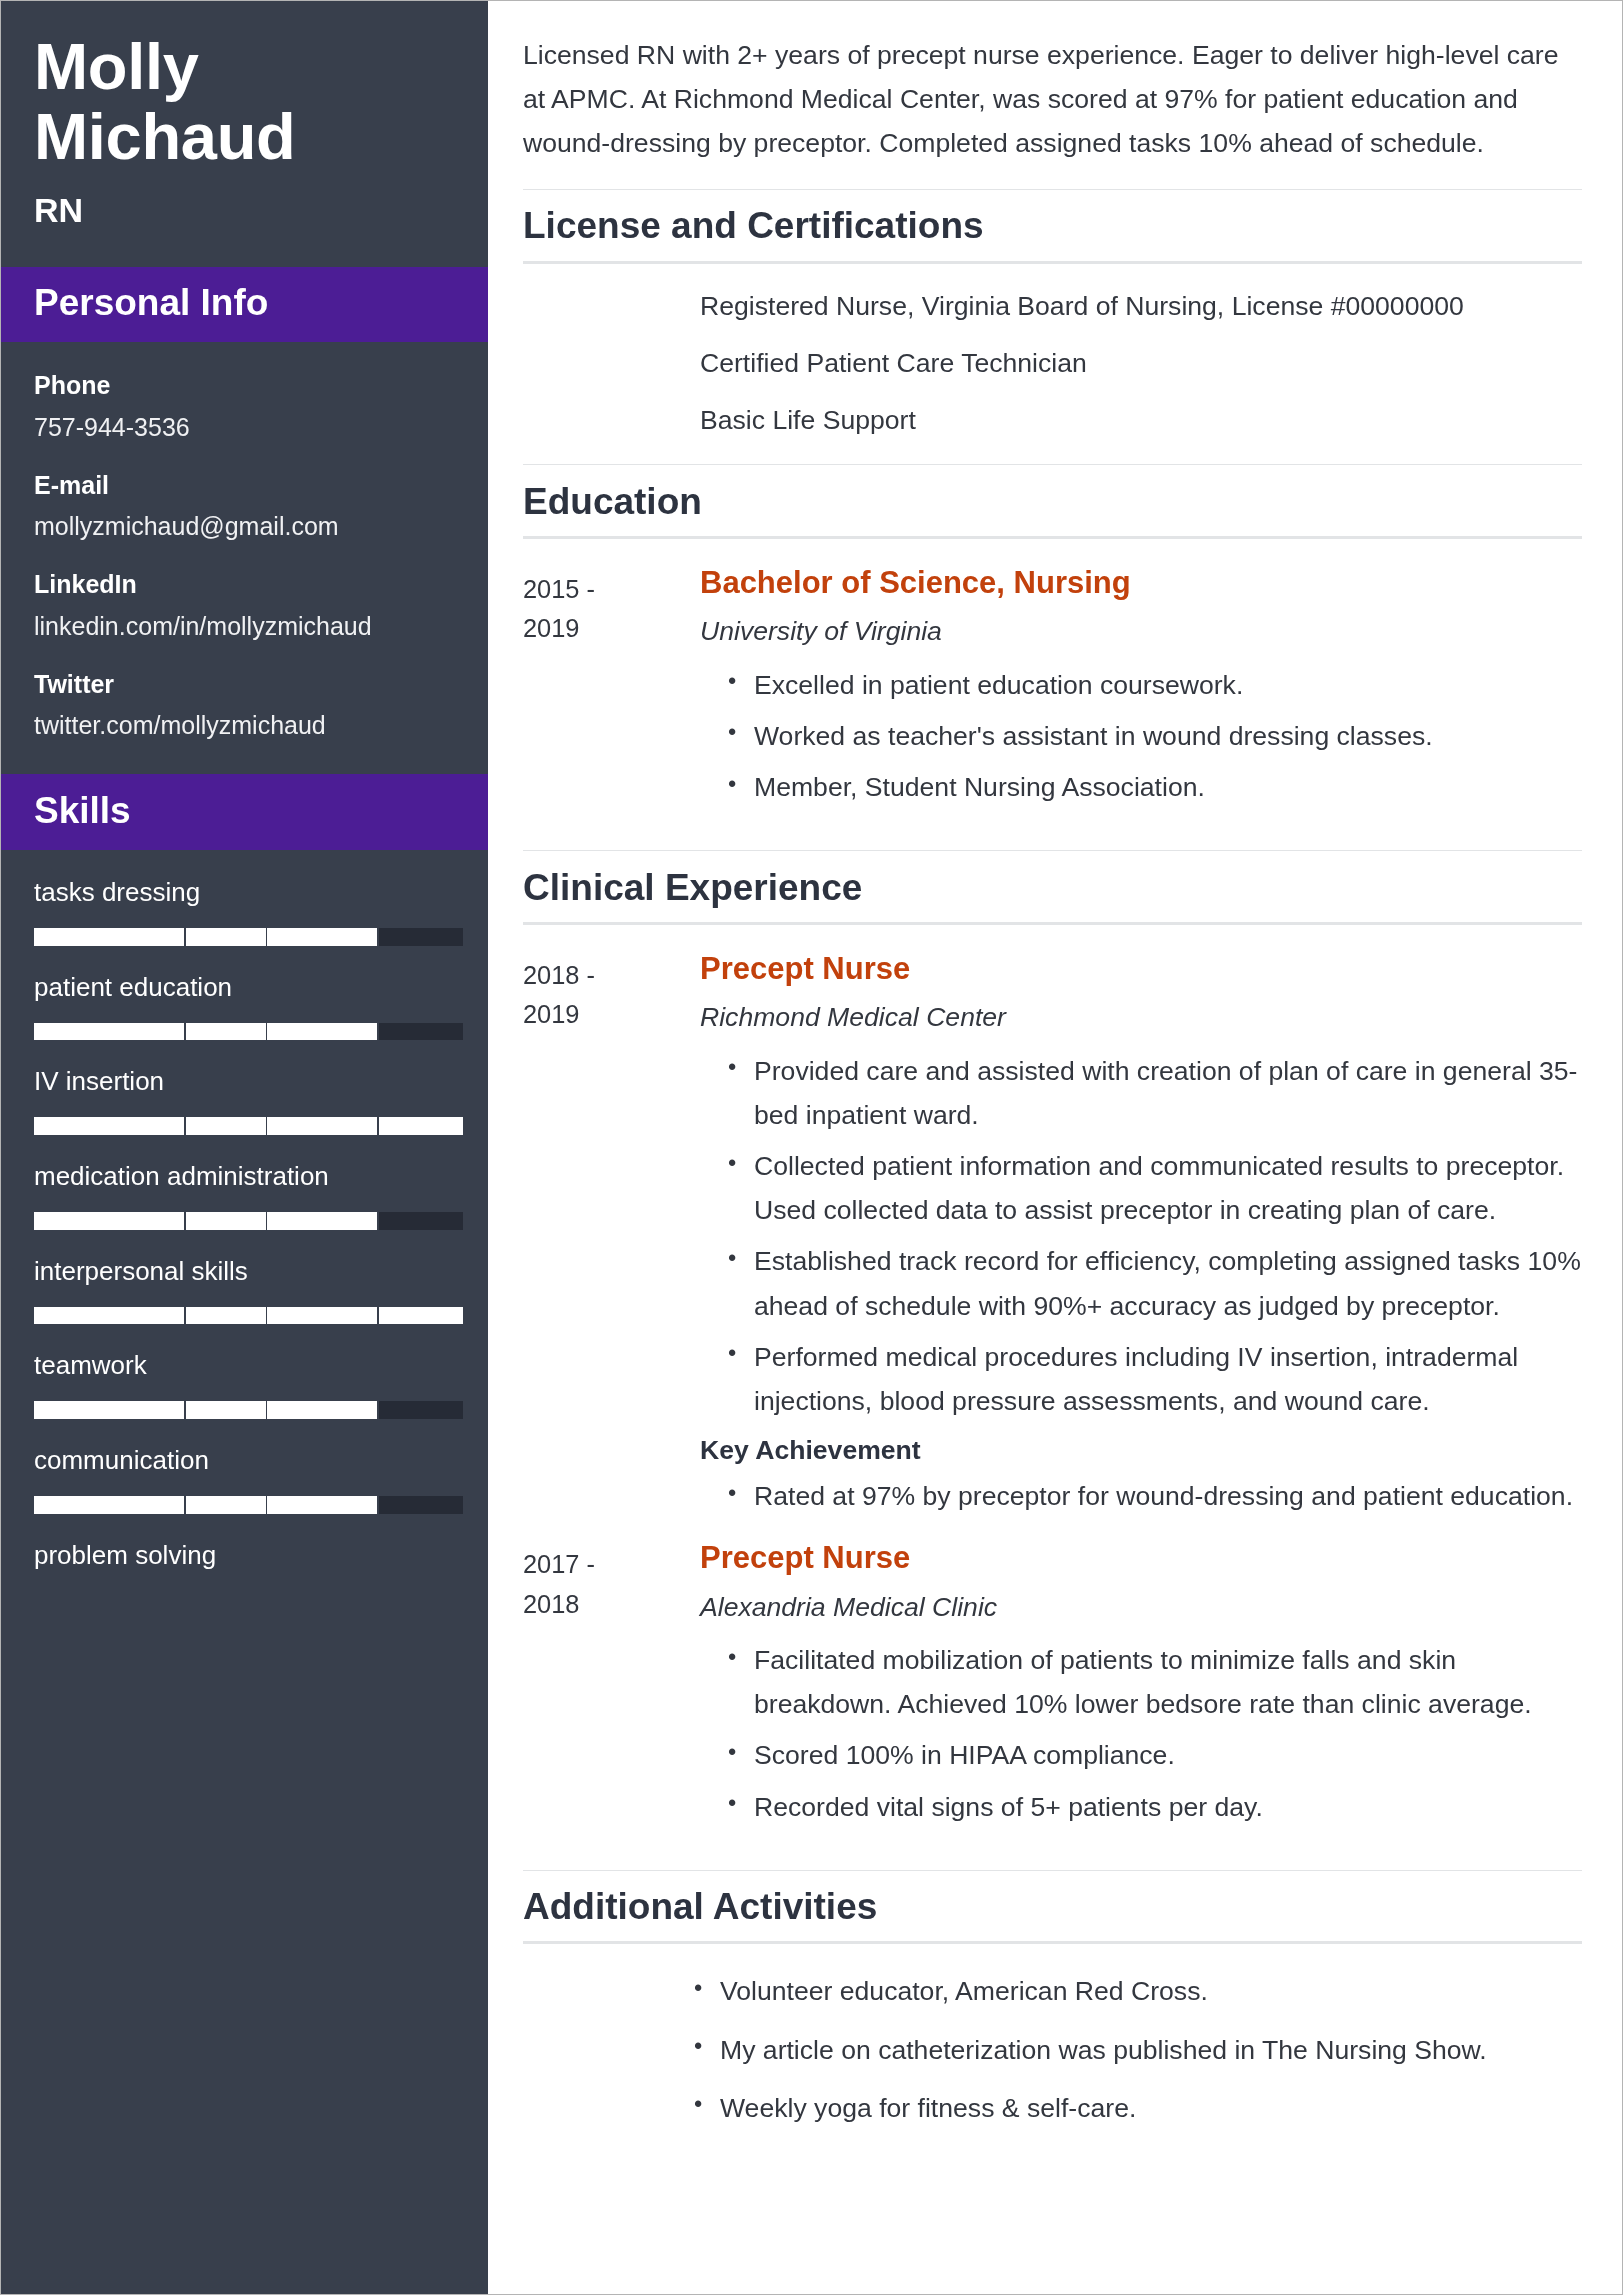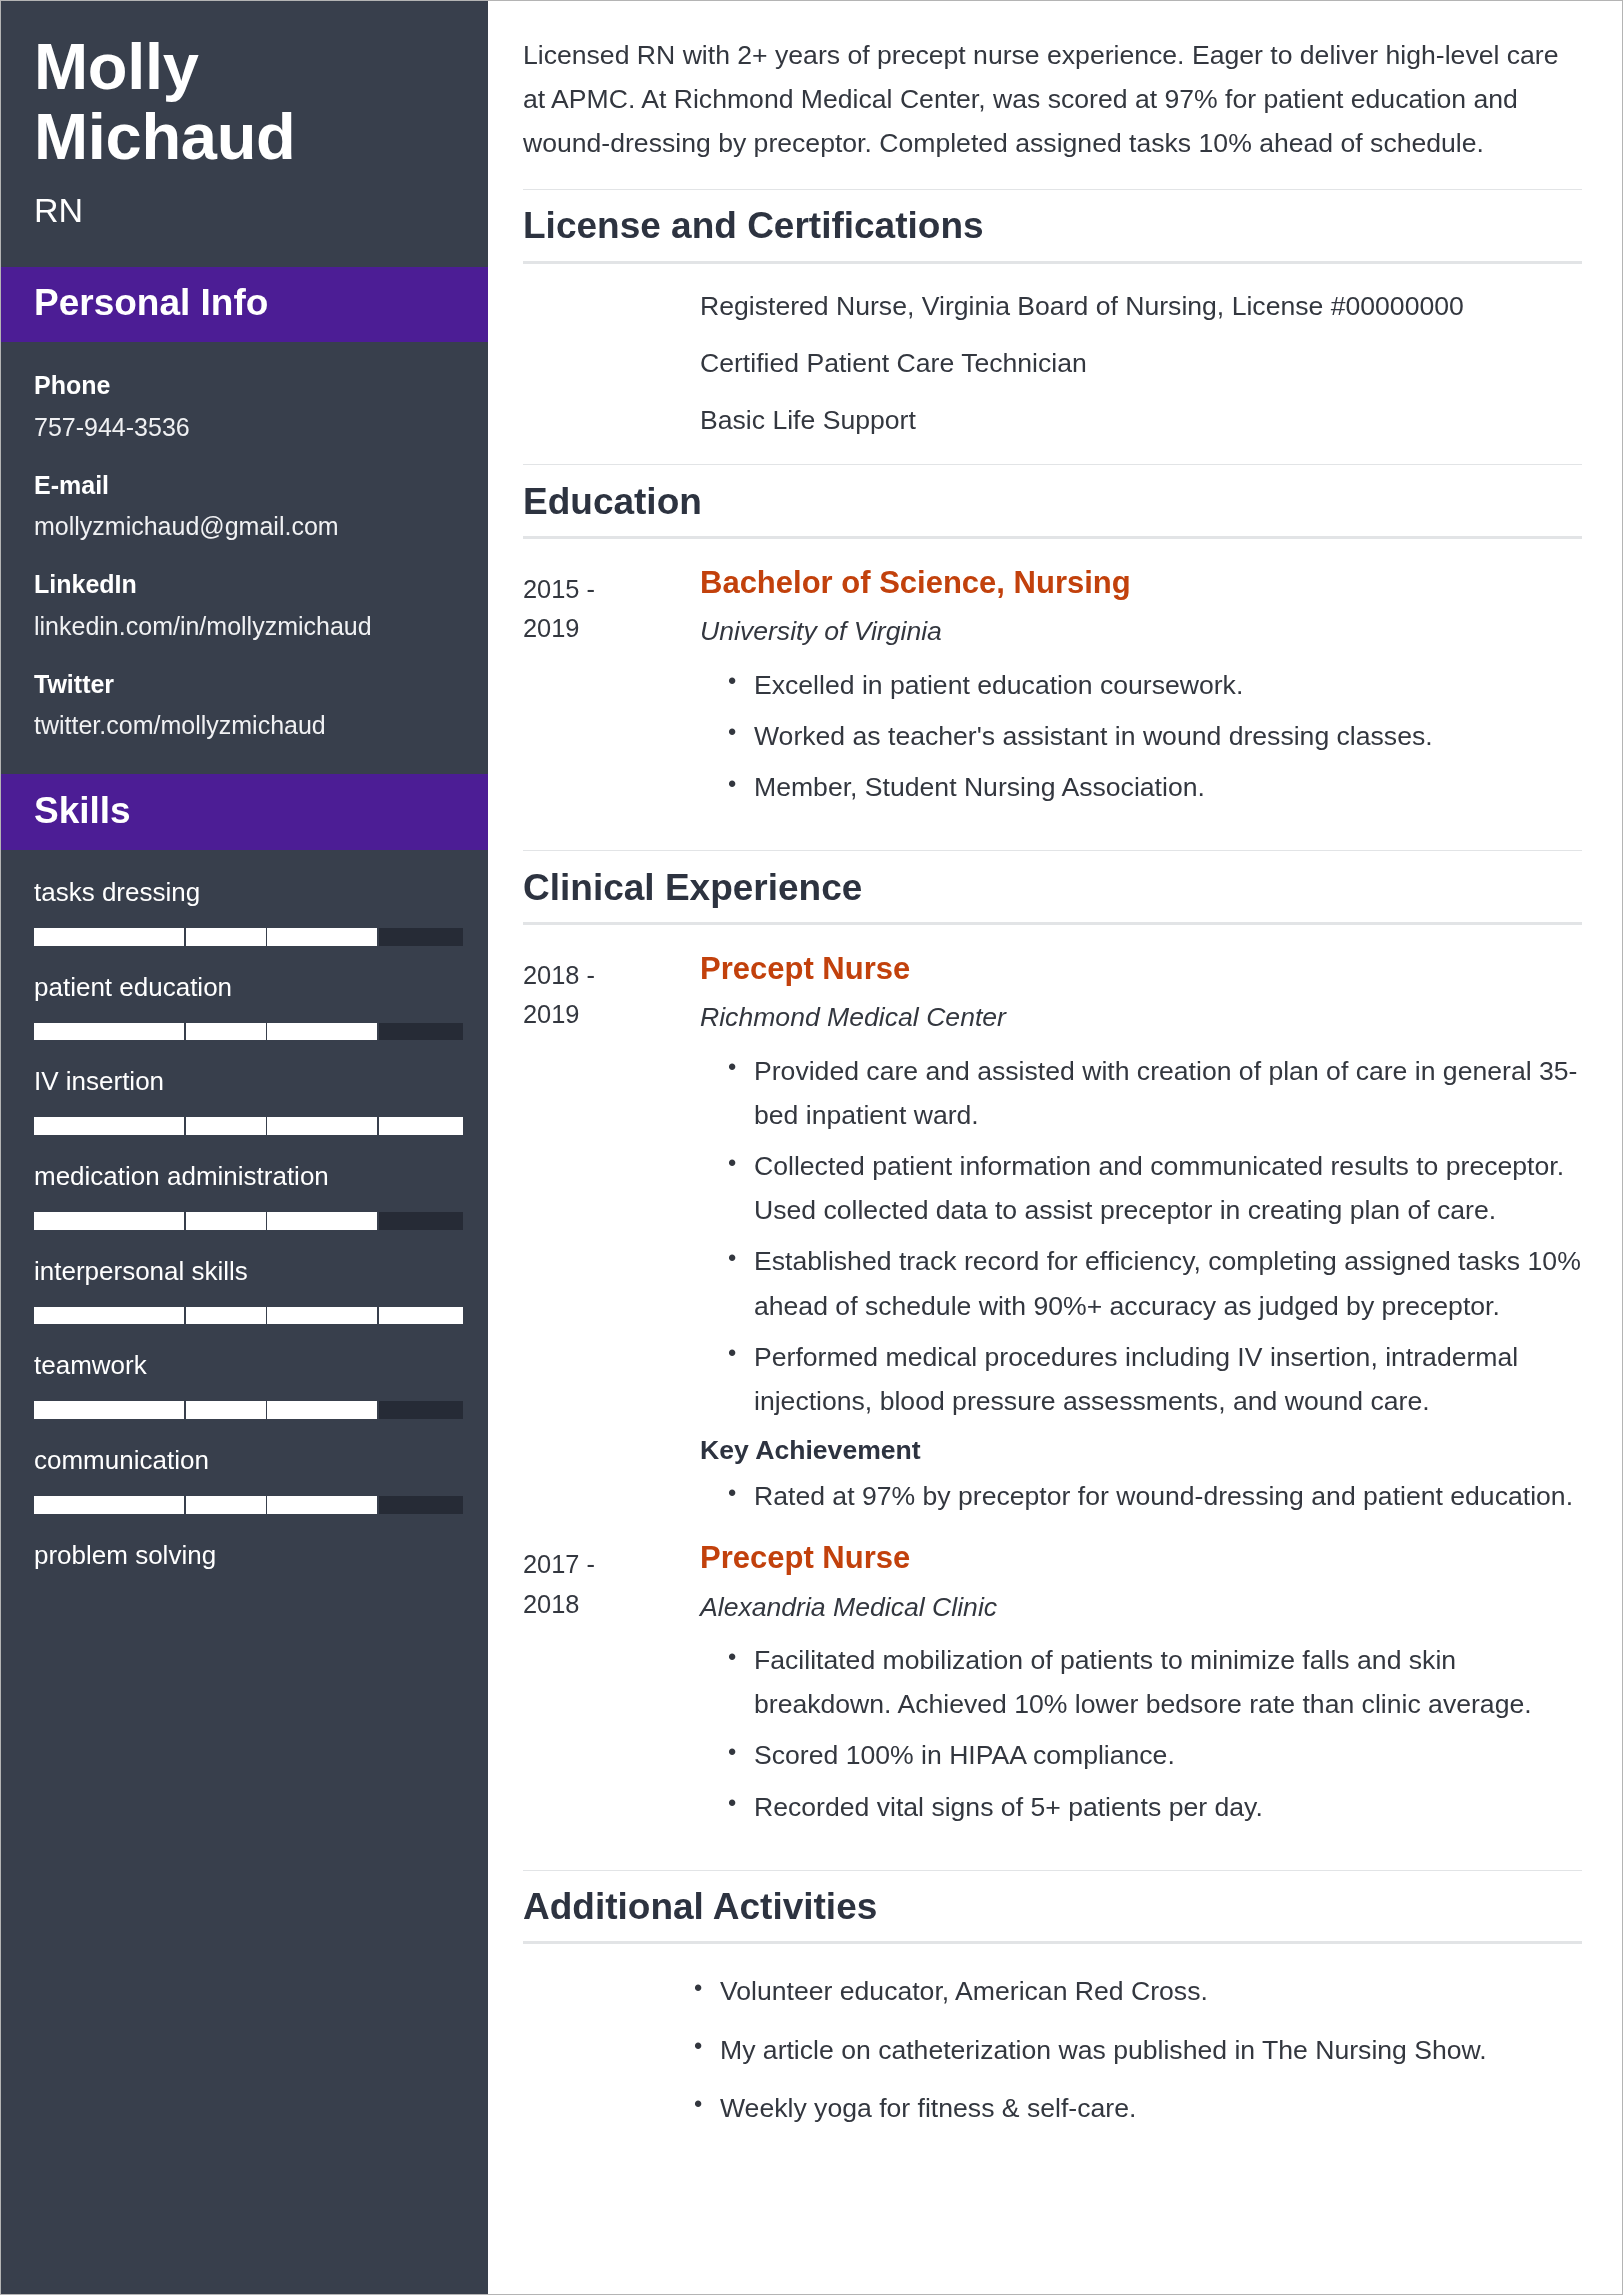--- a/index.html
+++ b/index.html
@@ -34,21 +34,21 @@
   }
   .name-line {
     font-size: 65px;
     font-weight: 700;
     line-height: 1.08;
     letter-spacing: -0.3px;
     color: #ffffff;
   }
   .job-title {
     font-size: 34px;
-    font-weight: 400;
+    font-weight: 700;
     line-height: 1.3;
     margin-top: 15.3px;
     color: #ffffff;
   }
   .side-section-head {
     background: #4c1d95;
     padding: 15.3px 33px 17.7px 33px;
     font-size: 37px;
     font-weight: 700;
     color: #ffffff;

